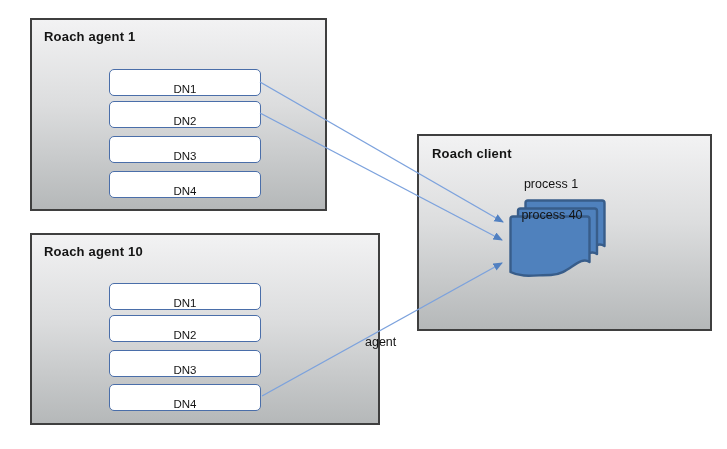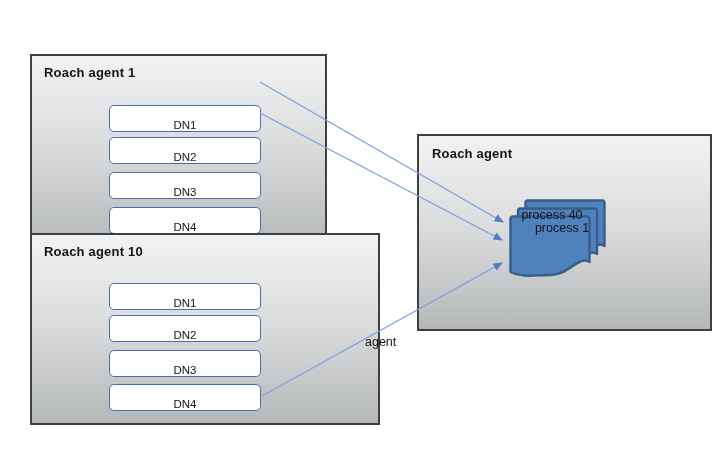--- a/index.html
+++ b/index.html
@@ -27,21 +27,21 @@
   }
   svg{display:block;}
   .overlay{position:absolute;left:0;top:0;pointer-events:none;}
   .docstack{position:absolute;}
 </style>
 </head>
 <body>
 
 <div class="canvas">
 
-  <div class="bigbox" style="left:30px;top:18px;width:297px;height:193px;margin-top:36px;">
+  <div class="bigbox" style="left:30px;top:18px;width:297px;height:193px;">
     <div class="bigbox-title">Roach agent 1</div>
     <div class="dn-node" style="top:49px;">
         <span>DN1</span>
       </div>
     <div class="dn-node" style="top:81px;">
         <span>DN2</span>
       </div>
     <div class="dn-node" style="top:116px;">
         <span>DN3</span>
       </div>
@@ -60,31 +60,31 @@
       </div>
     <div class="dn-node" style="top:115px;">
         <span>DN3</span>
       </div>
     <div class="dn-node" style="top:149px;">
         <span>DN4</span>
       </div>
   </div>
 
   <div class="bigbox" style="left:417px;top:134px;width:295px;height:197px;">
-    <div class="bigbox-title" style="left:13px;top:10px;">Roach agent</div>
+    <div class="bigbox-title" style="left:13px;top:10px;">Roach client</div>
 
     <svg class="docstack" style="left:86px;top:58px;" width="125" height="90" viewBox="0 0 125 90">
       <g stroke="#385d8a" stroke-width="2.4" fill="#4f81bd" stroke-linejoin="round">
         <path transform="translate(19,5)" d="M1.5,4 Q1.5,1.5 4,1.5 L78,1.5 Q80.5,1.5 80.5,4 L80.5,47 C70,40 60,60 42,60 C26,60 13,63 1.5,57 Z"></path>
         <path transform="translate(11.5,13)" d="M1.5,4 Q1.5,1.5 4,1.5 L78,1.5 Q80.5,1.5 80.5,4 L80.5,47 C70,40 60,60 42,60 C26,60 13,63 1.5,57 Z"></path>
         <path transform="translate(4,21)" d="M1.5,4 Q1.5,1.5 4,1.5 L78,1.5 Q80.5,1.5 80.5,4 L80.5,47 C70,40 60,60 42,60 C26,60 13,63 1.5,57 Z"></path>
       </g>
     </svg>
 
-    <div class="proc-label" style="left:88px;top:41px;width:110px;margin-top:44px;">process 1</div>
+    <div class="proc-label" style="left:77px;top:41px;width:110px;">process 1</div>
     <div class="proc-label" style="left:92px;top:72px;width:82px;">process 40</div>
   </div>
 
   <svg class="overlay" width="727" height="449" viewBox="0 0 727 449">
     <defs>
       <marker id="ah" markerWidth="12" markerHeight="10" refX="8.5" refY="4" orient="auto" markerUnits="userSpaceOnUse">
         <path d="M0,0 L9.5,4 L0,8 Z" fill="#5180c1"></path>
       </marker>
     </defs>
     <line x1="260" y1="82" x2="503" y2="222" stroke="#7ca2dd" stroke-width="1.4" marker-end="url(#ah)"></line>

